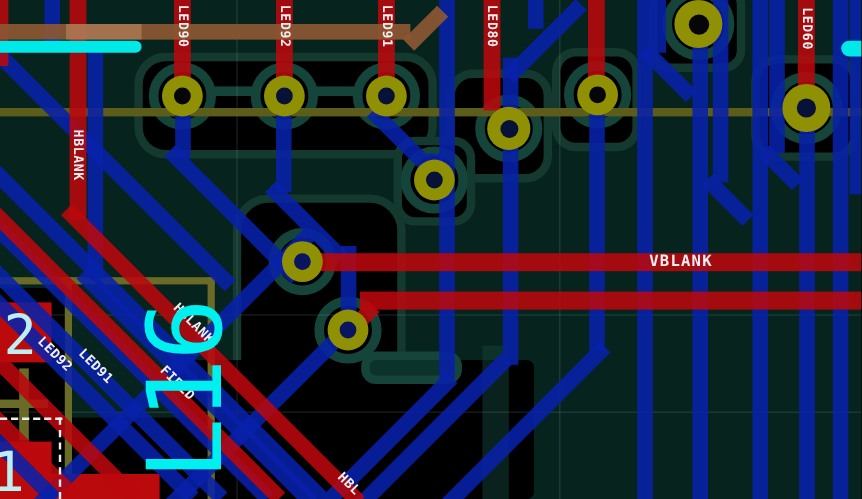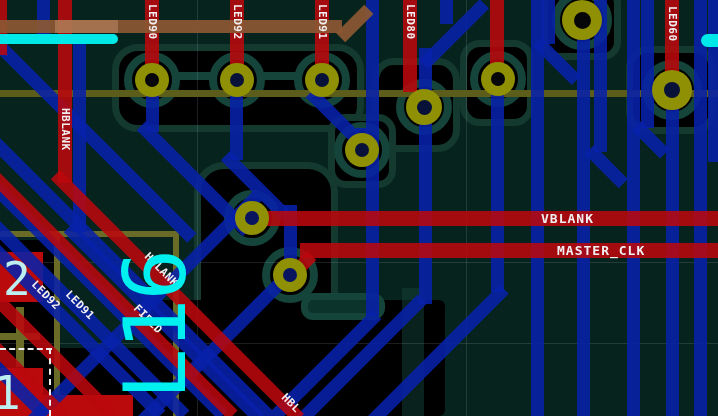--- a/index.html
+++ b/index.html
@@ -195,21 +195,20 @@
   <div class="dashv" style="left:49px;top:348px;height:68px;"></div>
 
   <div class="lab vert" style="left:159px;top:4px;">LED90</div>
   <div class="lab vert" style="left:244px;top:4px;">LED92</div>
   <div class="lab vert" style="left:329px;top:4px;">LED91</div>
   <div class="lab vert" style="left:417px;top:4px;">LED80</div>
   <div class="lab vert" style="left:679px;top:6px;">LED60</div>
   <div class="lab vert" style="left:72px;top:108px;">HBLANK</div>
 
   <div class="hlab" style="left:541px;top:211px;">VBLANK</div>
-  <div class="hlab" style="left:557px;top:243px;">MASTER_CLK</div>
 
   <div class="lab diag" style="left:151px;top:250px;">HBLANK</div>
   <div class="lab diag" style="left:140px;top:302px;">FIELD</div>
   <div class="lab diag" style="left:288px;top:391px;">HBL</div>
   <div class="lab diag" style="left:38px;top:278px;">LED92</div>
   <div class="lab diag" style="left:72px;top:288px;">LED91</div>
 
   <div id="refdes" style="left:116px;top:400px;">L16</div>
 
   <div class="padnum" style="left:3px;top:256px;">2</div>

